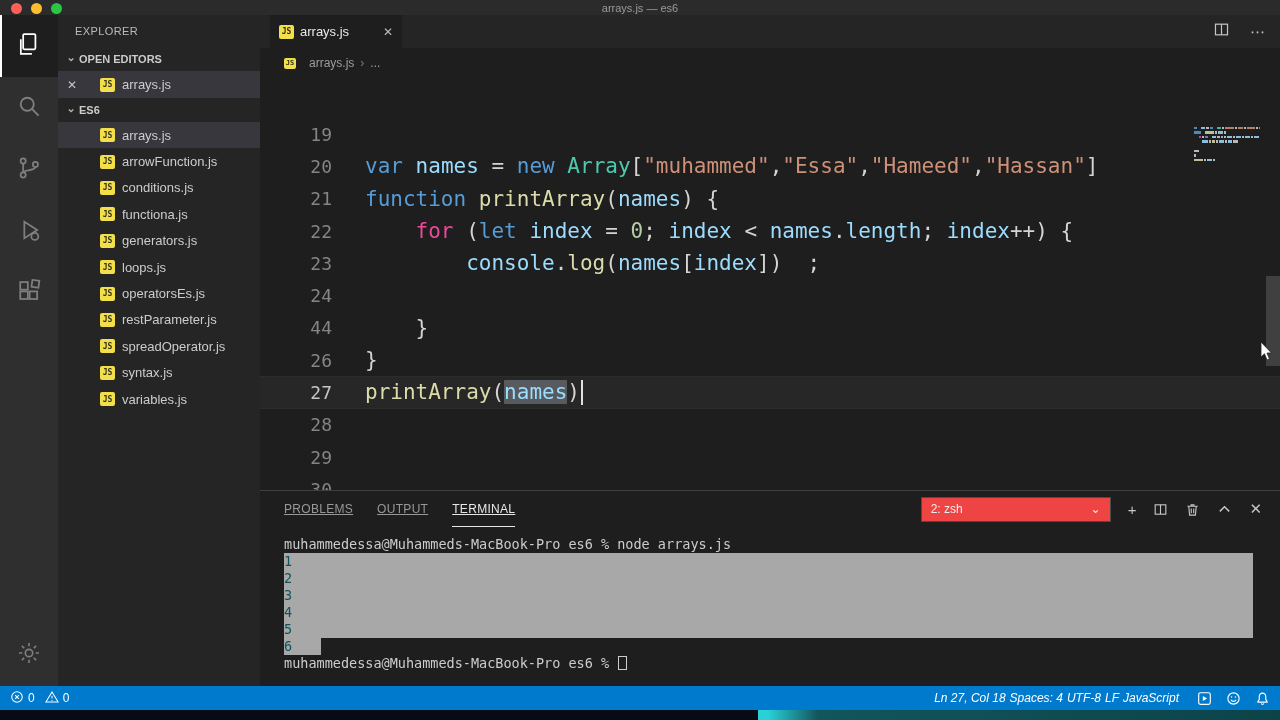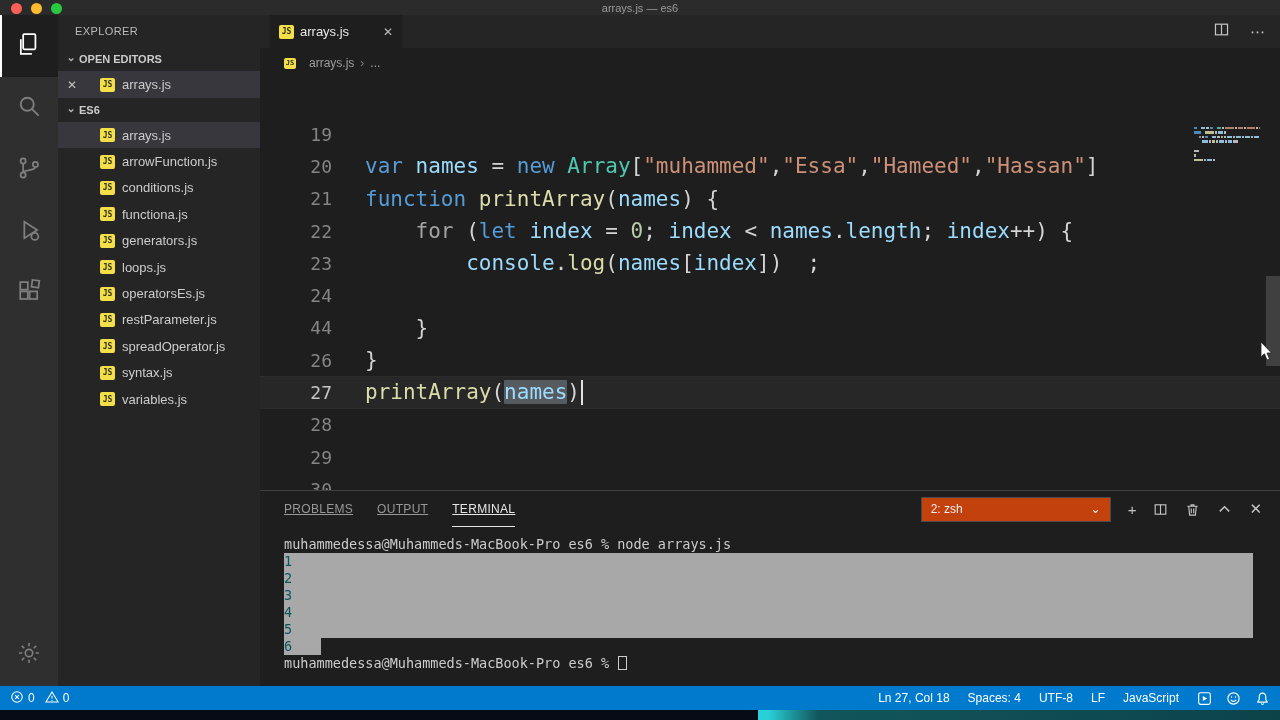--- a/index.html
+++ b/index.html
@@ -47,38 +47,38 @@
   .breadcrumbs{height:30px;display:flex;align-items:center;padding-left:24px;color:#9d9d9d;font-size:12px;gap:6px;flex:none;}
   .bc-badge{width:12px;height:11px;font-size:7px;}
   .bc-sep{color:#7e7e7e;}
 
   .code-area{flex:1;position:relative;overflow:hidden;font-family:"DejaVu Sans Mono",monospace;margin-top:40px;}
   .code-row{height:32.3px;display:flex;align-items:center;}
   .code-row.current{background:rgba(255,255,255,.045);box-shadow:inset 0 1px 0 #2c2c2c, inset 0 -1px 0 #2c2c2c;}
   .gutter{width:72px;flex:none;text-align:right;color:#858585;font-size:18px;}
   .code-row.current .gutter{color:#c6c6c6;}
   .code{white-space:pre;font-size:21px;color:#d4d4d4;padding-left:33px;}
-  .c-kw{color:#569CD6}.c-ctrl{color:#a3a3a3}.c-var{color:#9CDCFE}.c-cls{color:#4EC9B0}
+  .c-kw{color:#569CD6}.c-ctrl{color:#ec4899}.c-var{color:#9CDCFE}.c-cls{color:#4EC9B0}
   .c-fn{color:#DCDCAA}.c-str{color:#CE9178}.c-num{color:#B5CEA8}.c-pn{color:#D4D4D4}
   .word-hl{background:#575b60;border-radius:1px;}
   .caret{display:inline-block;width:2px;height:25px;background:#e0e0e0;vertical-align:middle;margin-left:1px;}
 
   .minimap{position:absolute;top:4px;right:20px;width:66px;}
   .mm-row{height:2.6px;margin-bottom:2px;display:flex;gap:1px;overflow:hidden;}
   .mm-seg{height:100%;background:currentColor;opacity:.85;flex:none;}
   .scroll-thumb{position:absolute;right:0;top:158px;width:14px;height:90px;background:rgba(121,121,121,.38);cursor:grab;}
   .mouse-cursor{position:absolute;right:6px;top:224px;}
 
   
   .panel{height:196px;flex:none;border-top:1px solid rgba(128,128,128,.35);display:flex;flex-direction:column;background:#1e1e1e;}
   .panel-tabs{height:36px;display:flex;align-items:stretch;gap:24px;padding-left:24px;position:relative;flex:none;}
   .ptab{font-size:12px;color:#989898;display:flex;align-items:center;letter-spacing:.3px;border-bottom:1px solid transparent;cursor:pointer;text-decoration:underline;}
   .ptab.active{color:#e7e7e7;border-bottom-color:#e7e7e7;}
   .panel-actions{position:absolute;right:18px;top:0;height:36px;display:flex;align-items:center;gap:17px;color:#c5c5c5;}
-  .shell-select{width:190px;height:25px;background:#c2410c;border:1px solid #4a4a4a;color:#efefef;font-size:12px;display:flex;align-items:center;justify-content:space-between;padding:0 9px;cursor:pointer;}
+  .shell-select{width:190px;height:25px;background:#ef4444;border:1px solid #4a4a4a;color:#efefef;font-size:12px;display:flex;align-items:center;justify-content:space-between;padding:0 9px;cursor:pointer;}
   .pa-icon{cursor:pointer;display:flex;align-items:center;color:#c5c5c5;font-size:15px;}
 
   .terminal{flex:1;padding:9px 0 0 24px;font-family:"DejaVu Sans Mono",monospace;font-size:13.5px;color:#cccccc;overflow:hidden;}
   .t-line{height:17px;line-height:17px;white-space:pre;}
   .t-line.t-sel{background:#a8a8a8;color:#0c555b;width:969px;}
   .t-line.t-sel.t-short{width:37px;}
   .t-caret{display:inline-block;width:9px;height:14px;border:1px solid #cccccc;vertical-align:-2px;margin-left:1px;}
 
   
   .statusbar{height:24px;background:#007ACC;color:#ffffff;display:flex;align-items:center;justify-content:space-between;padding:0 10px;font-size:12px;flex:none;}
@@ -450,21 +450,21 @@
         <svg width="14" height="14" viewBox="0 0 16 16" fill="none" stroke="#ffffff" stroke-width="1.2">
           <path d="M8 2.2L15 13.8H1z"></path>
             <line x1="8" y1="6.5" x2="8" y2="9.8"></line>
             <circle cx="8" cy="11.8" r="0.7" fill="#ffffff" stroke="none"></circle>
         </svg>
       </span>
       <span>0</span>
     </div>
   </div>
   <div class="sb-right">
-    <span class="sb-right" style="gap:18px;">
+    <span class="sb-right" style="gap:4px;font-style:italic;">
         <span class="sb-item">Ln 27, Col 18</span>
         <span class="sb-item">Spaces: 4</span>
         <span class="sb-item">UTF-8</span>
         <span class="sb-item">LF</span>
         <span class="sb-item">JavaScript</span>
       </span>
     <span class="sb-icons">
       <span>
         <svg width="15" height="15" viewBox="0 0 16 16" fill="none" stroke="#ffffff" stroke-width="1.2">
           <rect x="1.8" y="1.8" width="12.4" height="12.4" rx="2"></rect>

